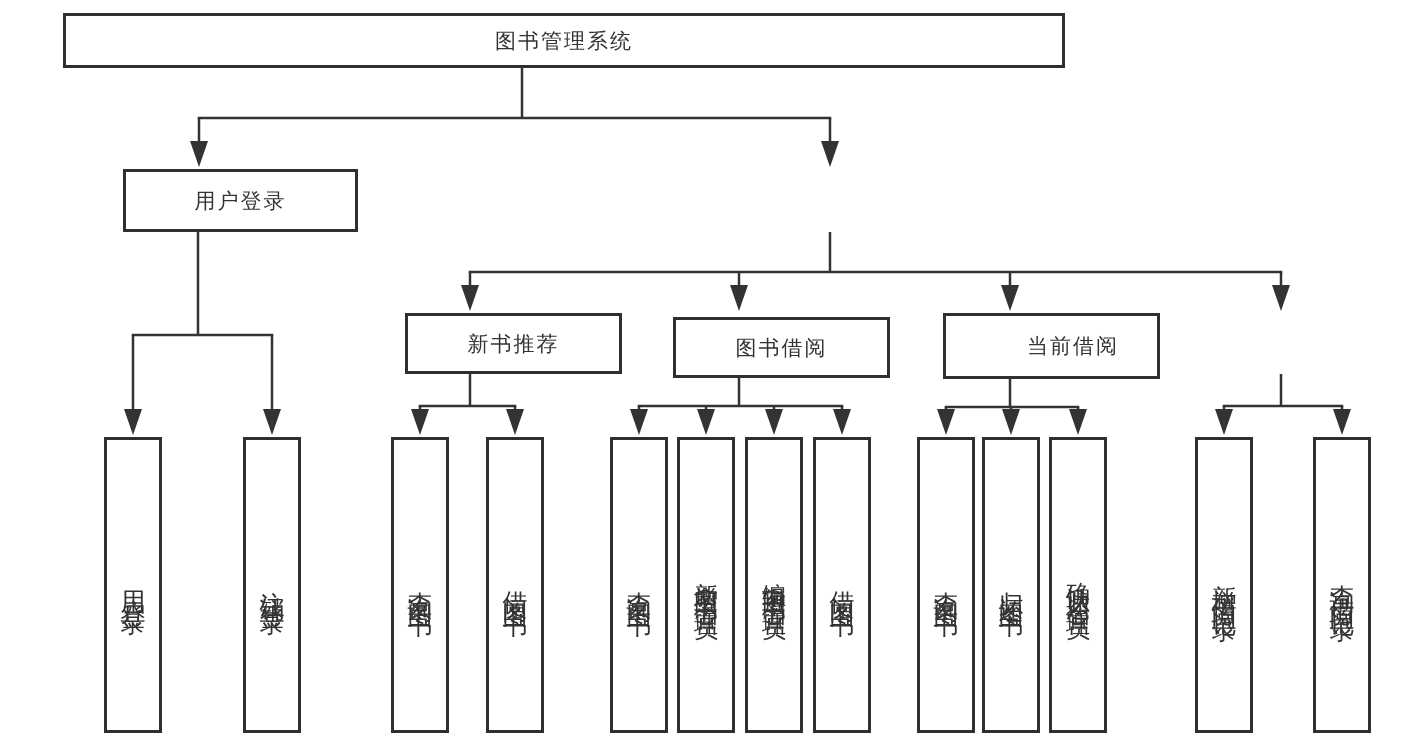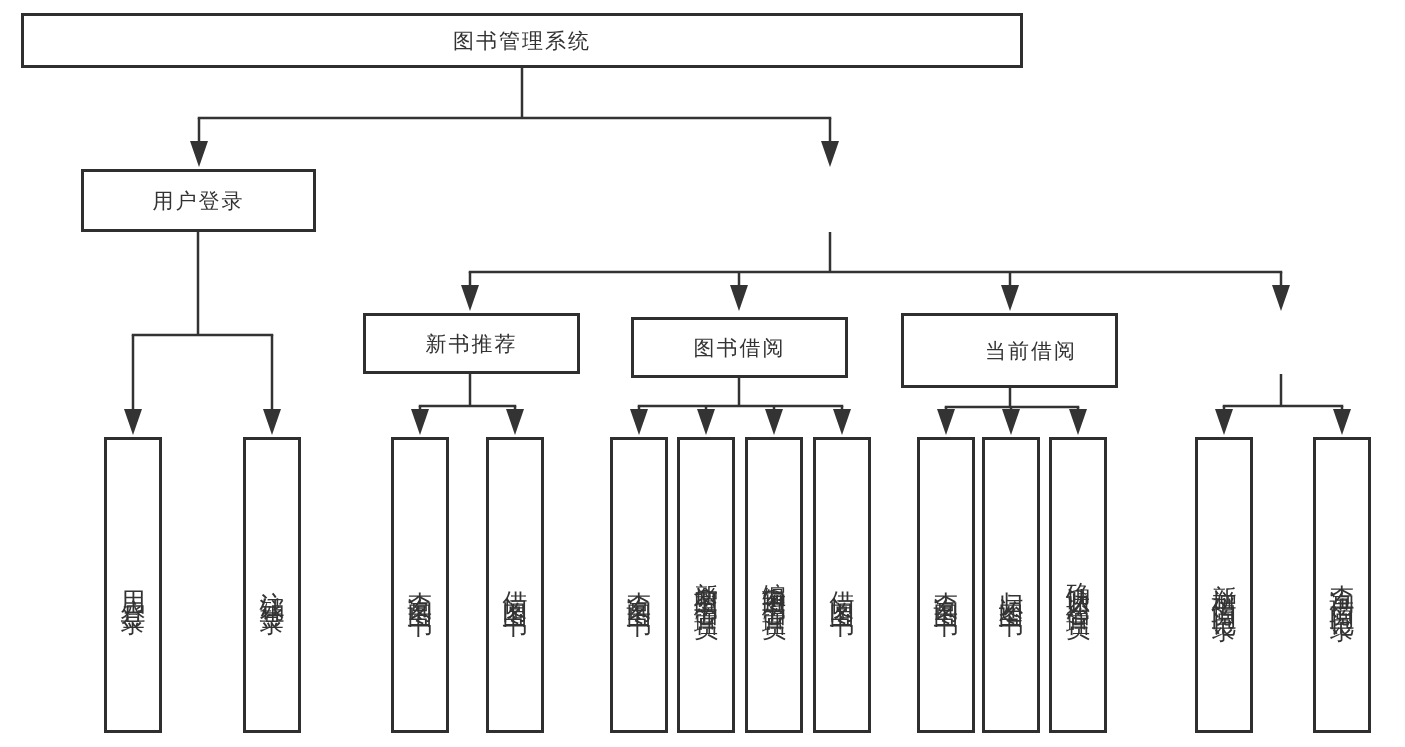--- a/index.html
+++ b/index.html
@@ -19,20 +19,21 @@
     overflow:hidden;
   }
   svg.wires{position:absolute;left:0;top:0;z-index:1;}
   .node{
     position:absolute;
     box-sizing:border-box;
     border:3px solid var(--box-border);
     background:#ffffff;
     display:flex;align-items:center;justify-content:center;
     z-index:2;
+    margin-left:42px;
   }
   .node .lbl{
     font-size:21px;
     letter-spacing:2px;
     color:var(--text);
     white-space:nowrap;
   }
   .leaf{
     position:absolute;
     top:437px;height:296px;width:58px;
@@ -152,21 +153,21 @@
   <div class="node" style="left:81px;top:169px;width:235px;height:63px;">
     <span class="lbl">用户登录</span>
   </div>
 
   <div class="node" style="left:363px;top:313px;width:217px;height:61px;">
     <span class="lbl">新书推荐</span>
   </div>
   <div class="node" style="left:631px;top:317px;width:217px;height:61px;">
     <span class="lbl">图书借阅</span>
   </div>
-  <div class="node" style="left:901px;top:313px;width:217px;height:75px;padding-left:43px;">
+  <div class="node" style="left:901px;top:313px;width:217px;height:66px;padding-left:43px;">
     <span class="lbl">当前借阅</span>
   </div>
 
   <div class="leaf" style="left:104px;">
     <span class="vlbl">用户登录</span>
   </div>
   <div class="leaf" style="left:243px;">
     <span class="vlbl">注销登录</span>
   </div>
 

